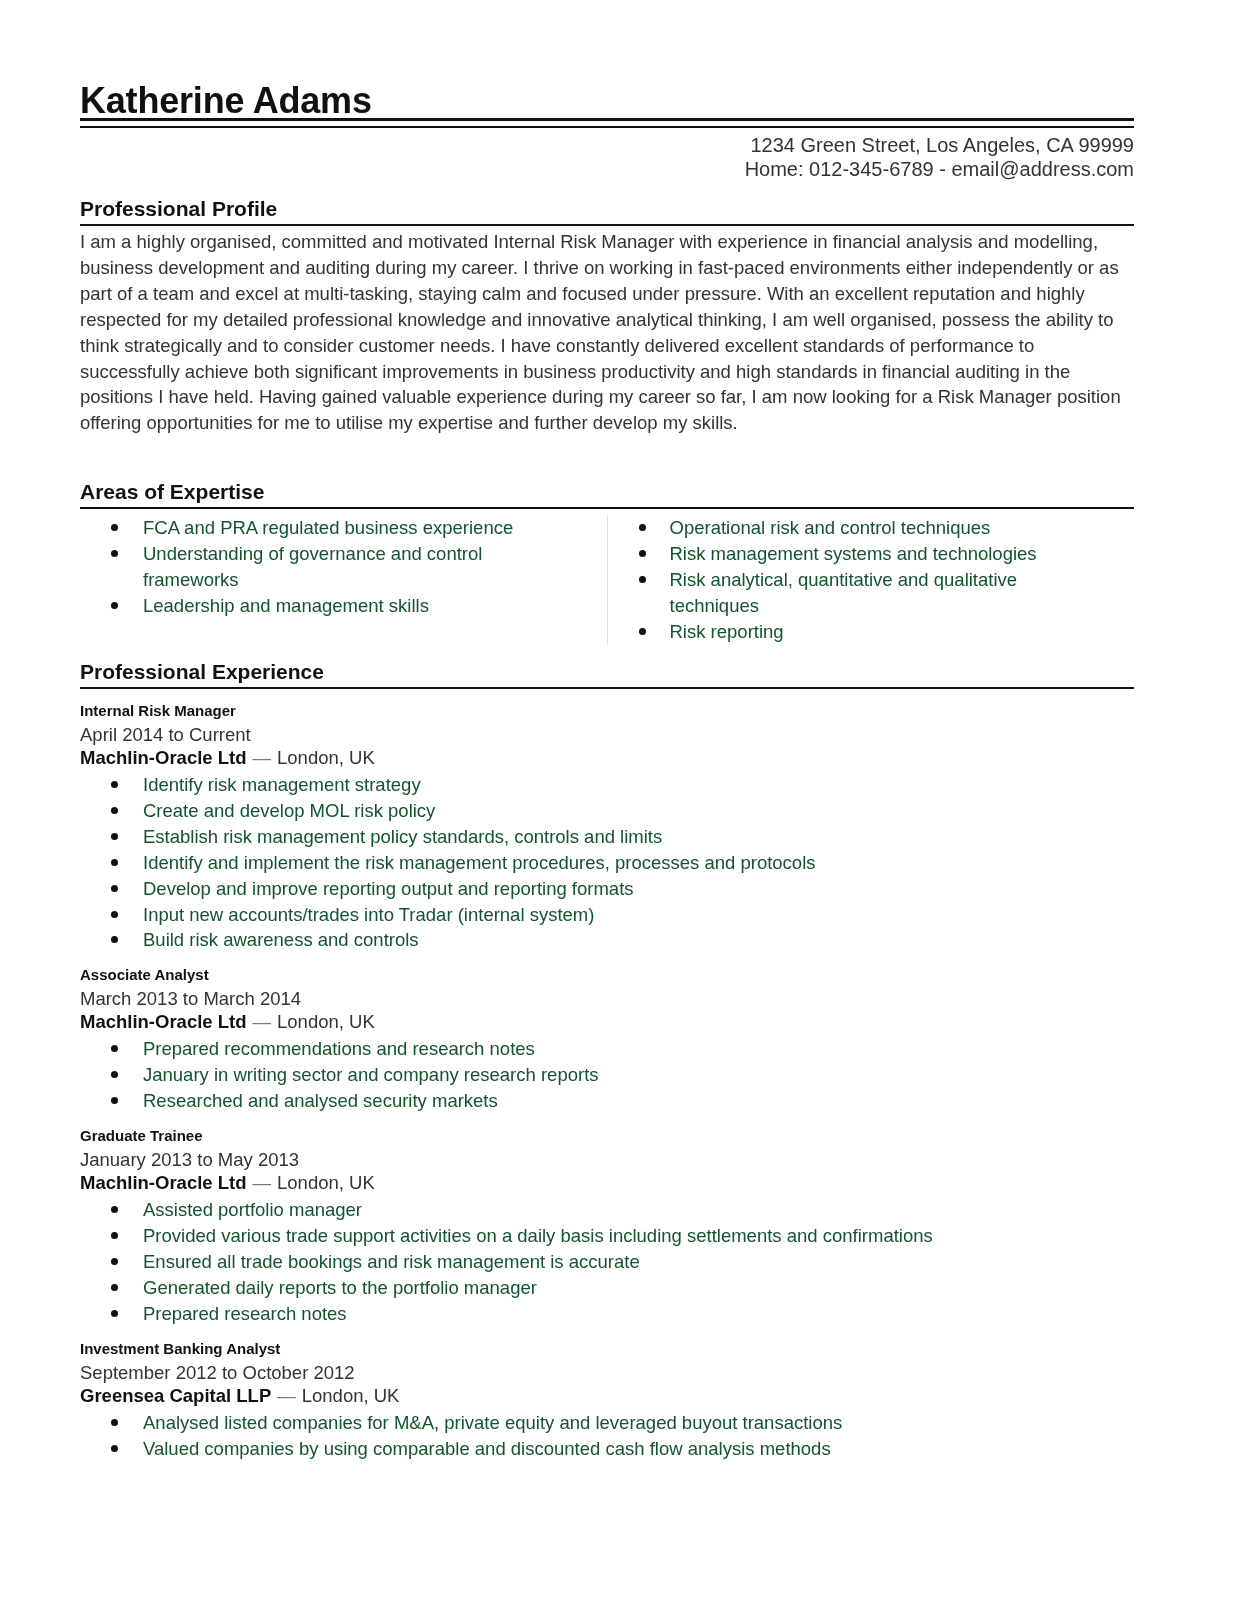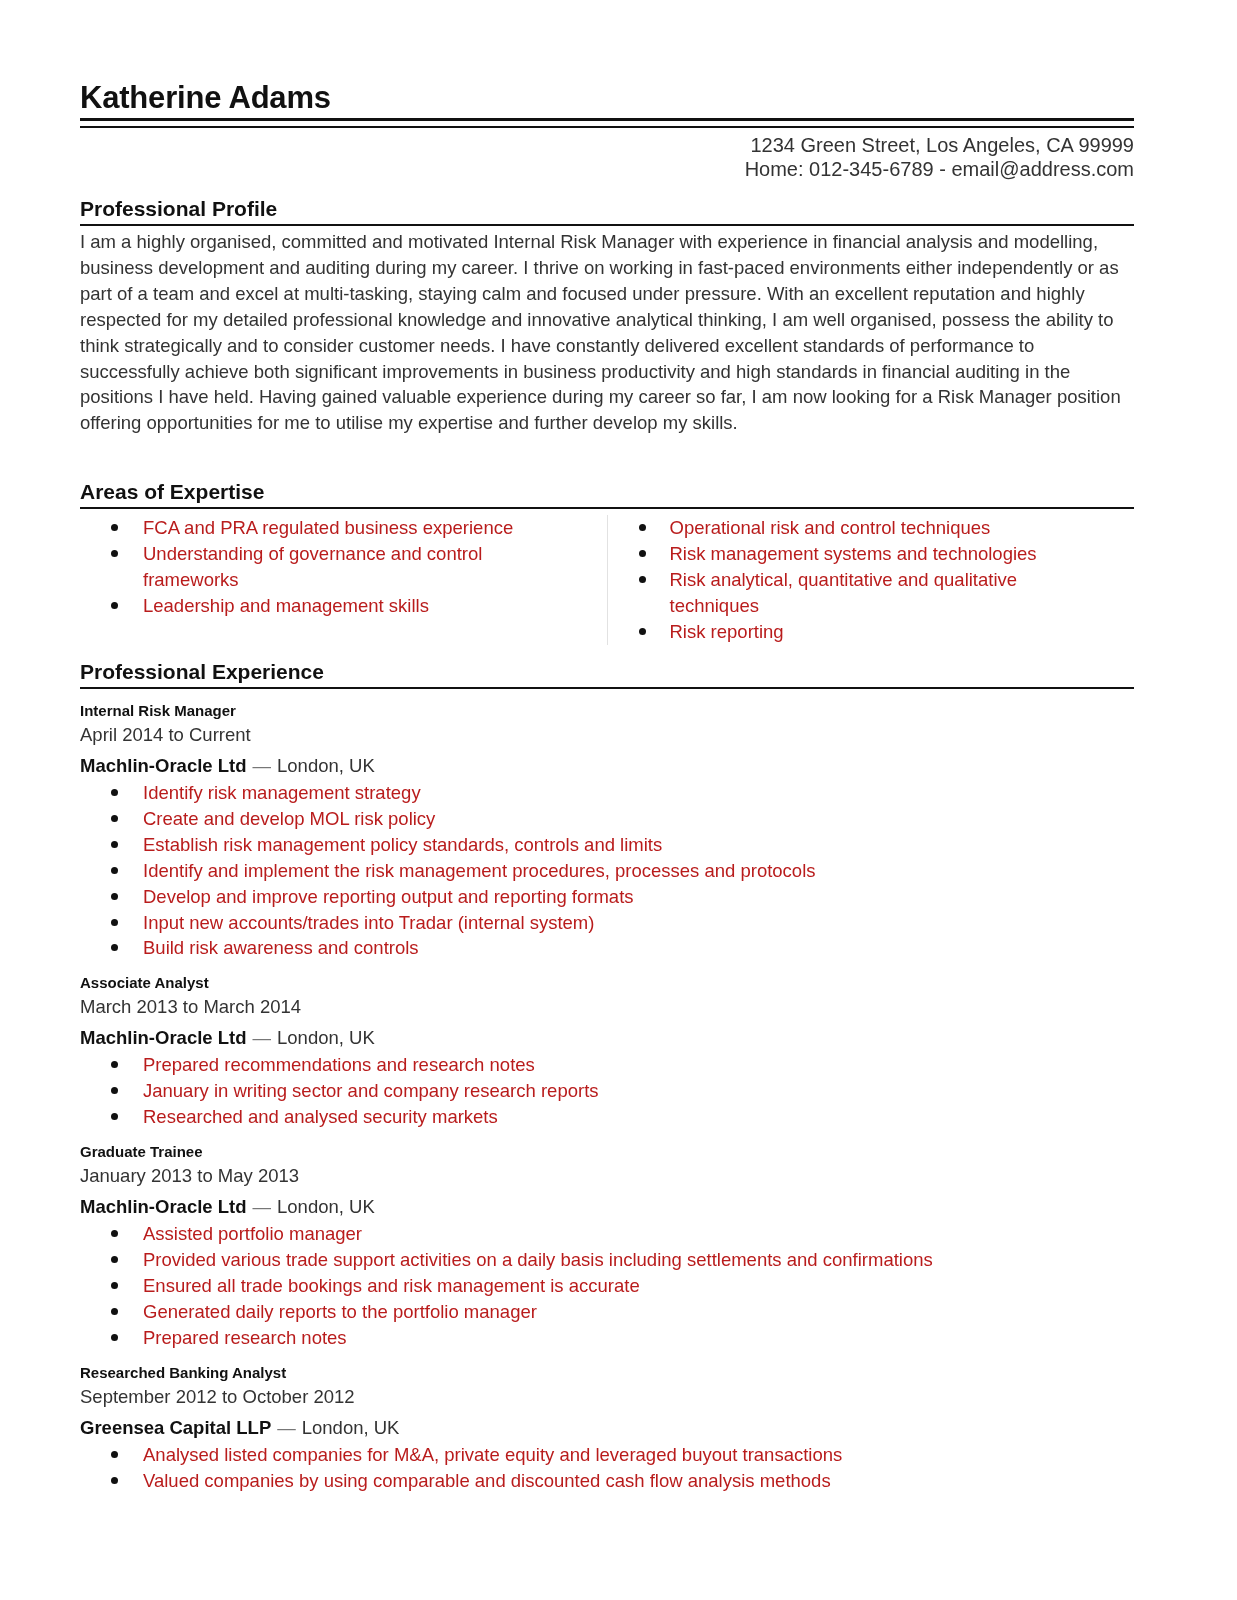--- a/index.html
+++ b/index.html
@@ -4,21 +4,21 @@
   <style>
     html, body { margin: 0; padding: 0; background: #ffffff; }
     body {
       width: 1237px; height: 1600px; position: relative; overflow: hidden;
       font-family: "Liberation Sans", "DejaVu Sans", sans-serif;
       color: #222222;
     }
     .page { position: absolute; left: 80px; top: 0; width: 1054px; }
     .name {
       position: absolute; top: 80px; left: 0;
-      font-size: 31px; font-weight: bold; color: #111; letter-spacing: -0.2px;
+      font-size: 36px; font-weight: bold; color: #111; letter-spacing: -0.2px;
     }
     .rule-thick { position: absolute; top: 118px; left: 0; width: 1054px; height: 3px; background: #111; }
     .rule-thin { position: absolute; top: 126px; left: 0; width: 1054px; height: 2px; background: #111; }
     .contact {
       position: absolute; top: 133px; right: 0; text-align: right;
       font-size: 20px; line-height: 24px; color: #333;
     }
     .section { position: absolute; left: 0; width: 1054px; }
     .section-title {
       font-size: 21px; font-weight: bold; color: #111;
@@ -28,32 +28,32 @@
     .profile-text {
       font-size: 18.5px; line-height: 25.9px; color: #333;
       margin-top: 3px; width: 1050px;
     }
     .expertise-grid { display: flex; margin-top: 6px; }
     .exp-col { width: 528px; }
     .exp-col.left { border-right: 1px solid #e2e2e2; }
     ul.bullets { list-style: none; margin: 0; padding: 0; }
     ul.bullets li {
       position: relative; padding-left: 63px;
-      font-size: 18.5px; line-height: 25.9px; color: #b91c1c;
+      font-size: 18.5px; line-height: 25.9px; color: #14532d;
     }
     ul.bullets li .dot {
       position: absolute; left: 31px; top: 9px;
       width: 7px; height: 7px; border-radius: 50%; background: #111;
     }
     .exp-col.right ul.bullets li { padding-left: 62px; }
     .exp-col.right ul.bullets li .dot { left: 31px; }
     .job { margin-top: 10px; }
     .job-title { font-size: 15px; font-weight: bold; color: #111; line-height: 24px; }
     .job-dates { font-size: 18.5px; color: #333; line-height: 23px; }
-    .job-company-line { font-size: 18.5px; line-height: 24px; color: #333; margin-top: 8px; }
+    .job-company-line { font-size: 18.5px; line-height: 24px; color: #333; }
     .job-company { font-weight: bold; color: #111; }
     .job-sep { color: #777; margin: 0 6px 0 6px; }
     .job ul.bullets { margin-top: 2px; }
   </style>
 </head>
 <body>
 
 <div class="page">
 
   <div class="name">Katherine Adams</div>
@@ -132,21 +132,21 @@
       <ul class="bullets">
         <li><span class="dot"></span><span>Assisted portfolio manager</span></li>
         <li><span class="dot"></span><span>Provided various trade support activities on a daily basis including settlements and confirmations</span></li>
         <li><span class="dot"></span><span>Ensured all trade bookings and risk management is accurate</span></li>
         <li><span class="dot"></span><span>Generated daily reports to the portfolio manager</span></li>
         <li><span class="dot"></span><span>Prepared research notes</span></li>
       </ul>
     </div>
 
     <div class="job">
-      <div class="job-title">Researched Banking Analyst</div>
+      <div class="job-title">Investment Banking Analyst</div>
       <div class="job-dates">September 2012 to October 2012</div>
       <div class="job-company-line">
         <span class="job-company">Greensea Capital LLP</span><span class="job-sep">—</span><span>London, UK</span>
       </div>
       <ul class="bullets">
         <li><span class="dot"></span><span>Analysed listed companies for M&amp;A, private equity and leveraged buyout transactions</span></li>
         <li><span class="dot"></span><span>Valued companies by using comparable and discounted cash flow analysis methods</span></li>
       </ul>
     </div>
   </div>

